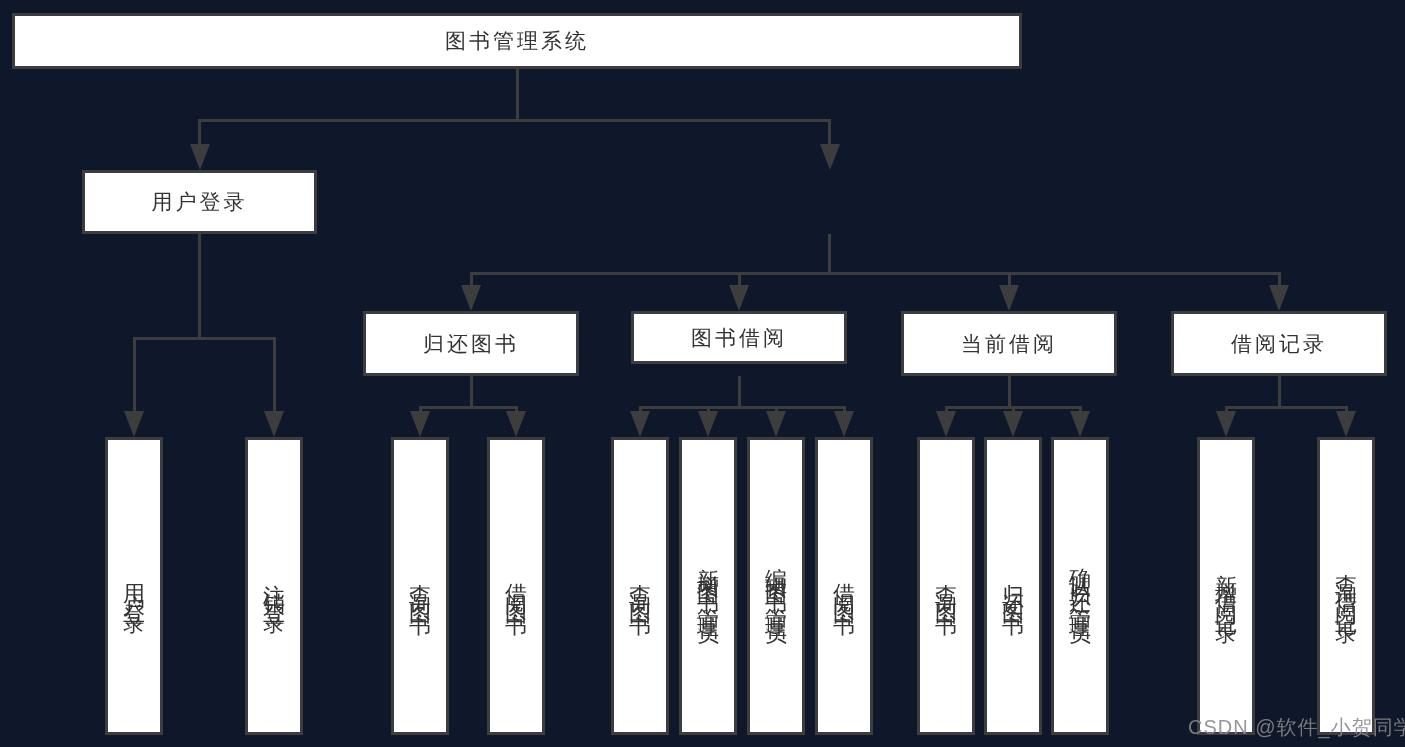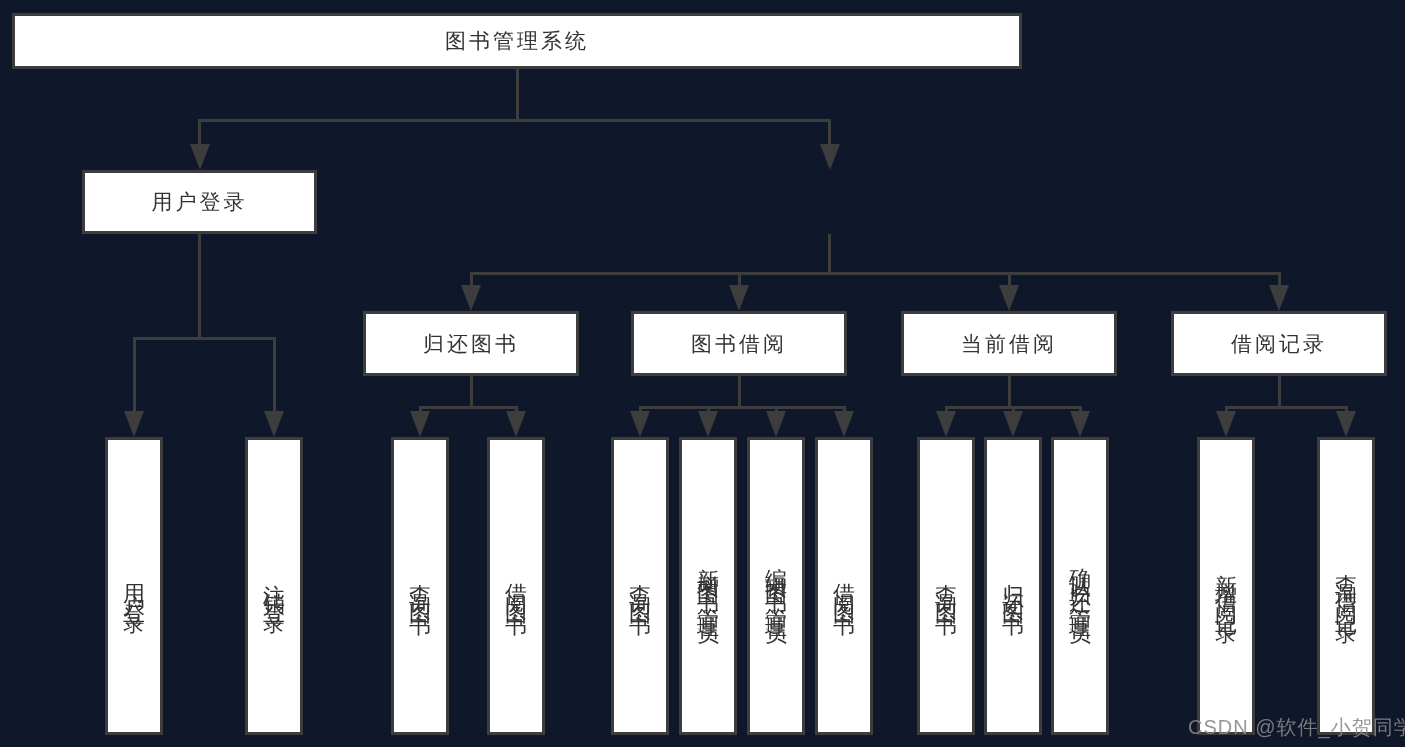--- a/index.html
+++ b/index.html
@@ -73,21 +73,21 @@
   <div class="ln v" style="left:469.5px;top:272px;height:15px"></div>
   <div class="ln v" style="left:737.5px;top:272px;height:15px"></div>
   <div class="ln v" style="left:1007.5px;top:272px;height:15px"></div>
   <div class="ln v" style="left:1277.5px;top:272px;height:15px"></div>
   <div class="ar" style="left:461px;top:285px"></div>
   <div class="ar" style="left:729px;top:285px"></div>
   <div class="ar" style="left:999px;top:285px"></div>
   <div class="ar" style="left:1269px;top:285px"></div>
 
   <div class="hbox" style="left:363px;top:311px;width:216px;height:65px">归还图书</div>
-  <div class="hbox" style="left:631px;top:311px;width:216px;height:65px">图书借阅</div>
+  <div class="hbox" style="left:631px;top:311px;width:216px;height:53px">图书借阅</div>
   <div class="hbox" style="left:1171px;top:311px;width:216px;height:65px">借阅记录</div>
   <div class="hbox" style="left:901px;top:311px;width:216px;height:65px">当前借阅</div>
 
   <div class="ln v" style="left:469.5px;top:376px;height:30px"></div>
   <div class="ln v" style="left:737.5px;top:376px;height:30px"></div>
   <div class="ln v" style="left:1007.5px;top:376px;height:30px"></div>
   <div class="ln v" style="left:1277.5px;top:376px;height:30px"></div>
 
   <div class="ln h" style="left:418.5px;top:406px;width:99px"></div>
   <div class="ln h" style="left:638.5px;top:406px;width:207px"></div>

